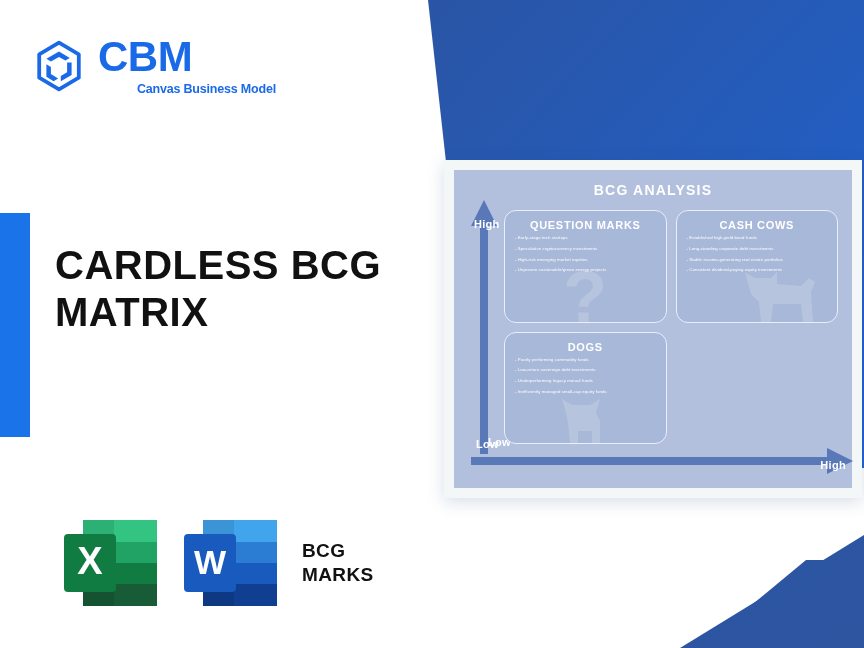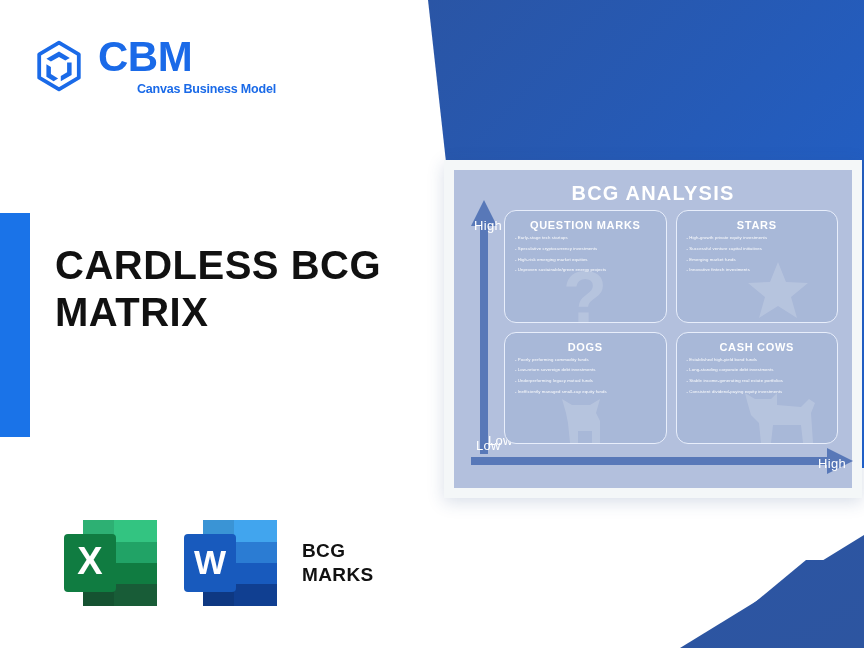--- a/index.html
+++ b/index.html
@@ -40,33 +40,33 @@
   .panel{
     position:absolute;left:444px;top:160px;width:418px;height:338px;
     background:#f4f7f8;padding:10px;box-sizing:border-box;
     box-shadow:0 4px 16px rgba(40,70,130,.18);
   }
   .panel-inner{
     width:100%;height:100%;background:#b3c0dd;position:relative;box-sizing:border-box;
   }
   .panel-title{
     position:absolute;top:12px;left:0;width:100%;text-align:center;
-    color:#ffffff;font-size:20px;font-weight:bold;letter-spacing:1.2px;
+    color:#ffffff;font-size:14px;font-weight:bold;letter-spacing:1.2px;
   }
   
   .axis-v{position:absolute;left:17px;top:30px;width:26px;height:254px;}
   .axis-h{position:absolute;left:17px;bottom:14px;width:382px;height:26px;}
   .axis-label-v{
     position:absolute;left:14px;top:108px;width:90px;
     transform:rotate(-90deg);transform-origin:center;
     color:#ffffff;font-size:8.5px;font-weight:bold;text-align:center;letter-spacing:.3px;
     pointer-events:none;
   }
   .axis-cap{
-    position:absolute;color:#ffffff;font-size:13px;font-weight:normal;letter-spacing:.3px;
+    position:absolute;color:#ffffff;font-size:11px;font-weight:bold;letter-spacing:.3px;
   }
   .cap-high-v{left:20px;top:48px;}
   .cap-low-v{left:22px;top:268px;}
   .cap-low-h{left:34px;bottom:40px;}
   .cap-mid-h{left:0;bottom:17px;width:100%;text-align:center;}
   .cap-high-h{right:6px;bottom:17px;}
   
   .quads{
     position:absolute;left:50px;top:40px;right:14px;bottom:44px;
     display:grid;grid-template-columns:1fr 1fr;grid-template-rows:1fr 1fr;gap:9px;
@@ -186,54 +186,42 @@
         </svg>
         <div class="quad-title">QUESTION MARKS</div>
         <ul class="quad-list">
           <li>Early-stage tech startups</li>
           <li>Speculative cryptocurrency investments</li>
           <li>High-risk emerging market equities</li>
           <li>Unproven sustainable/green energy projects</li>
         </ul>
       </div>
 
+
       <div class="quad">
-        <svg class="watermark" style="right:28px;bottom:2px;" width="62" height="60" viewBox="0 0 62 60">
-          <polygon points="31,2 39,22 61,23 44,37 50,58 31,46 12,58 18,37 1,23 23,22" fill="#ffffff"></polygon>
+        <svg class="watermark" style="right:18px;bottom:0;" width="76" height="50" viewBox="0 0 76 50">
+          <path d="M4 8 L2 0 L12 6 L28 6 L34 0 L34 12 L58 14 L66 6 L72 10 L68 20 L70 50 L60 50 L58 32 L30 32 L28 50 L18 50 L16 30 L8 22 Z" fill="#ffffff"></path>
         </svg>
-        <div class="quad-title">STARS</div>
+        <div class="quad-title">CASH COWS</div>
         <ul class="quad-list">
-          <li>High-growth private equity investments</li>
-          <li>Successful venture capital initiatives</li>
-          <li>Emerging market funds</li>
-          <li>Innovative fintech investments</li>
+          <li>Established high-yield bond funds</li>
+          <li>Long-standing corporate debt investments</li>
+          <li>Stable income-generating real estate portfolios</li>
+          <li>Consistent dividend-paying equity investments</li>
         </ul>
       </div>
 
       <div class="quad">
         <svg class="watermark wm-center" style="bottom:0;" width="58" height="46" viewBox="0 0 58 46">
           <path d="M10 16 L6 2 L16 8 L34 8 L44 2 L40 16 L44 24 L44 46 L36 46 L36 34 L22 34 L22 46 L14 46 L12 26 Z" fill="#ffffff"></path>
         </svg>
         <div class="quad-title">DOGS</div>
         <ul class="quad-list">
           <li>Poorly performing commodity funds</li>
           <li>Low-return sovereign debt investments</li>
           <li>Underperforming legacy mutual funds</li>
           <li>Inefficiently managed small-cap equity funds</li>
         </ul>
       </div>
 
-      <div class="quad">
-        <svg class="watermark" style="right:18px;bottom:0;" width="76" height="50" viewBox="0 0 76 50">
-          <path d="M4 8 L2 0 L12 6 L28 6 L34 0 L34 12 L58 14 L66 6 L72 10 L68 20 L70 50 L60 50 L58 32 L30 32 L28 50 L18 50 L16 30 L8 22 Z" fill="#ffffff"></path>
-        </svg>
-        <div class="quad-title">CASH COWS</div>
-        <ul class="quad-list">
-          <li>Established high-yield bond funds</li>
-          <li>Long-standing corporate debt investments</li>
-          <li>Stable income-generating real estate portfolios</li>
-          <li>Consistent dividend-paying equity investments</li>
-        </ul>
-      </div>
-
     </div>
   </div>
 </div>
 
 </body></html>

